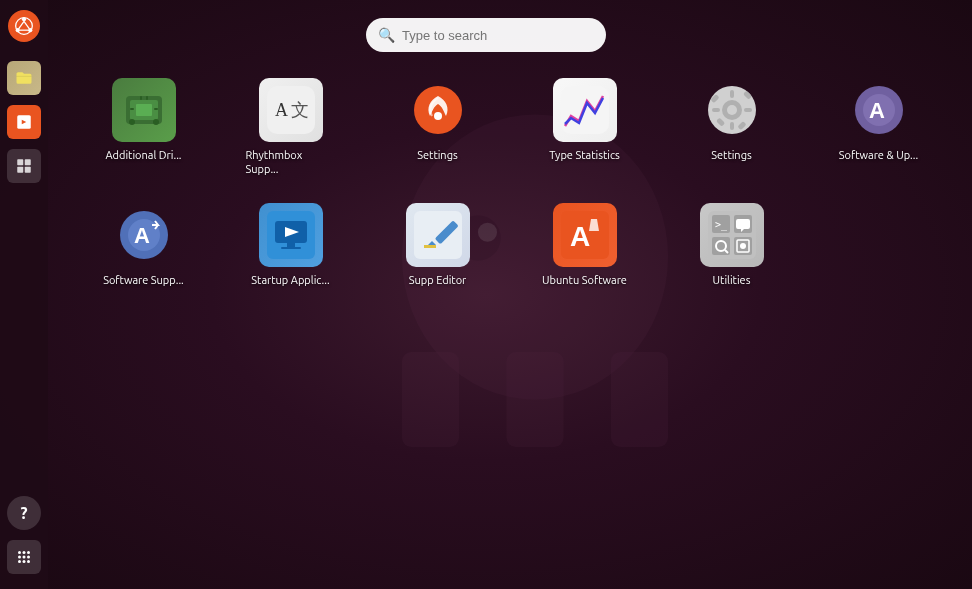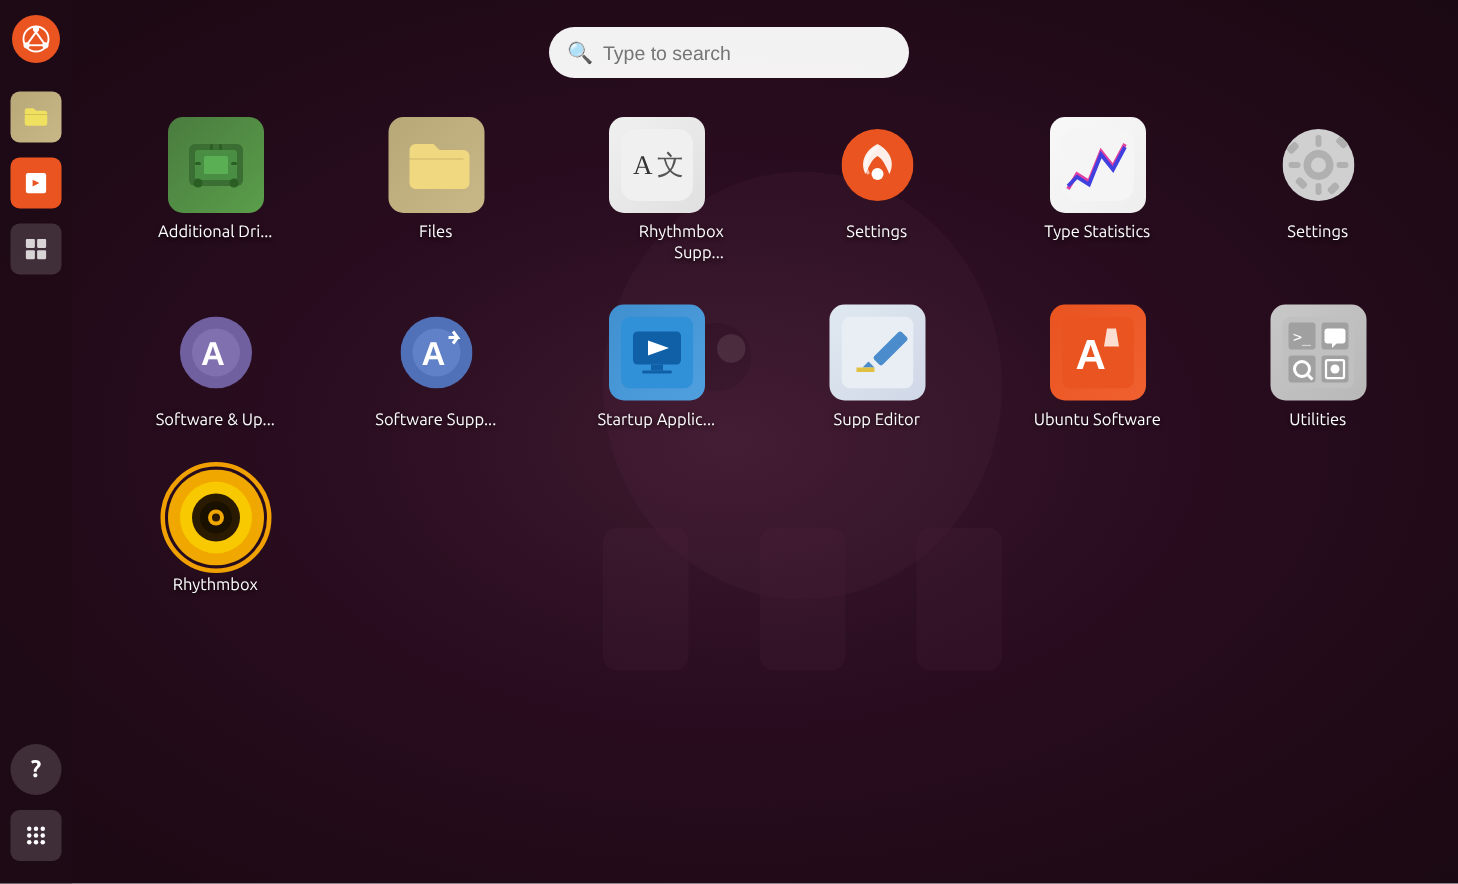--- a/index.html
+++ b/index.html
@@ -135,21 +135,21 @@
       border-radius: 12px;
       display: flex;
       align-items: center;
       justify-content: center;
       position: relative;
     }
 
     .app-name {
       font-size: 11px;
       color: white;
-      text-align: right;
+      text-align: left;
       text-shadow: 0 1px 3px rgba(0,0,0,0.8);
       max-width: 90px;
       line-height: 1.3;
     }
 
     
     .rhythmbox-highlight {
       position: absolute;
       inset: -5px;
       border-radius: 50%;
@@ -305,29 +305,20 @@
 
         <rect x="10" y="22" width="4" height="2" rx="1" fill="#2a5e23"></rect>
         <rect x="34" y="22" width="4" height="2" rx="1" fill="#2a5e23"></rect>
         <rect x="20" y="10" width="2" height="4" rx="1" fill="#2a5e23"></rect>
         <rect x="26" y="10" width="2" height="4" rx="1" fill="#2a5e23"></rect>
       </svg>
     </div>
     <span class="app-name">Additional Dri...</span>
   </div>
 
-  <div class="app-item">
-    <div class="app-icon icon-files">
-      <svg viewBox="0 0 48 48" width="48" height="48">
-        <path d="M6 14a4 4 0 014-4h12l4 4h16a4 4 0 014 4v18a4 4 0 01-4 4H10a4 4 0 01-4-4z" fill="#f0d880"></path>
-        <path d="M6 20h36" stroke="rgba(0,0,0,0.1)" stroke-width="1"></path>
-      </svg>
-    </div>
-    <span class="app-name">Files</span>
-  </div>
 
 
   <div class="app-item">
     <div class="app-icon icon-language">
       <svg viewBox="0 0 48 48" width="48" height="48">
         <rect width="48" height="48" rx="10" fill="#f0f0f0"></rect>
         <text x="8" y="30" font-size="18" font-family="serif" fill="#333">A</text>
         <text x="24" y="30" font-size="18" font-family="serif" fill="#555">文</text>
       </svg>
     </div>
@@ -459,29 +450,14 @@
         <line x1="17" y1="39" x2="20" y2="42" stroke="white" stroke-width="2"></line>
 
         <rect x="26" y="26" width="18" height="18" rx="2" fill="#a0a0a0"></rect>
         <rect x="29" y="29" width="12" height="12" rx="1" fill="none" stroke="white" stroke-width="1.5"></rect>
         <circle cx="35" cy="35" r="3" fill="white"></circle>
       </svg>
     </div>
     <span class="app-name">Utilities</span>
   </div>
 
-  <div class="app-item" style="position:relative;">
-    <div class="app-icon" style="position:relative; border-radius:50%; overflow:visible;">
-      <div class="rhythmbox-highlight"></div>
-      <svg viewBox="0 0 48 48" width="64" height="64">
-        <circle cx="24" cy="24" r="24" fill="#f0a800"></circle>
-        <circle cx="24" cy="24" r="18" fill="#f8c800"></circle>
-
-        <circle cx="24" cy="24" r="12" fill="#2a1a00"></circle>
-        <circle cx="24" cy="24" r="8" fill="#1a1000"></circle>
-        <circle cx="24" cy="24" r="4" fill="#f0a800"></circle>
-        <circle cx="24" cy="24" r="2" fill="#2a1a00"></circle>
-      </svg>
-    </div>
-    <span class="app-name">Rhythmbox</span>
-  </div>
 
 </div>
 
 </body></html>

